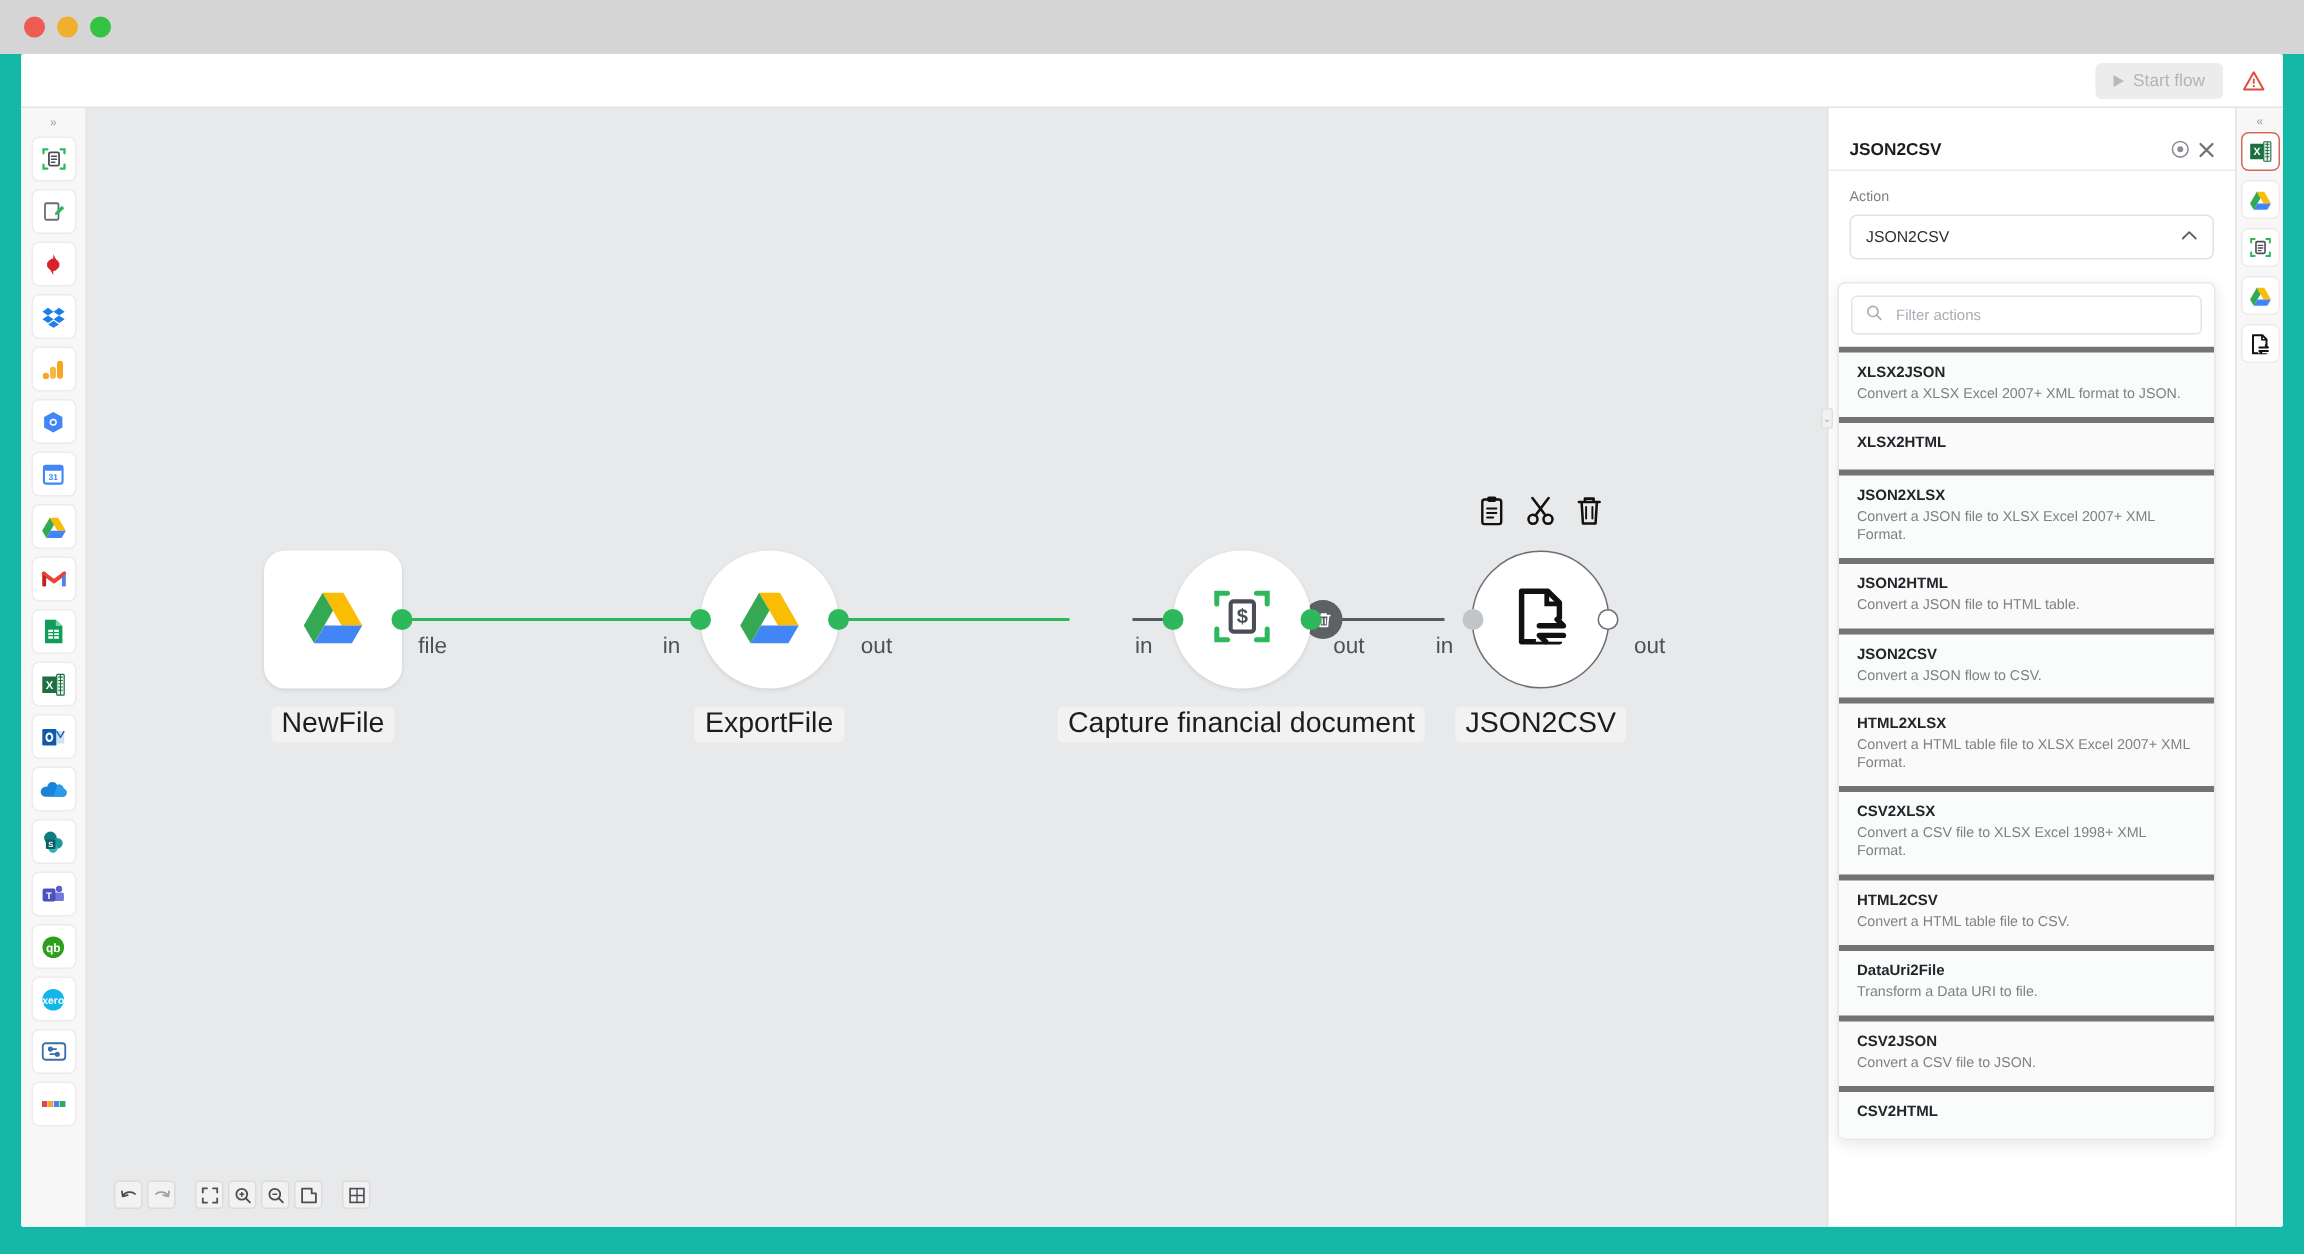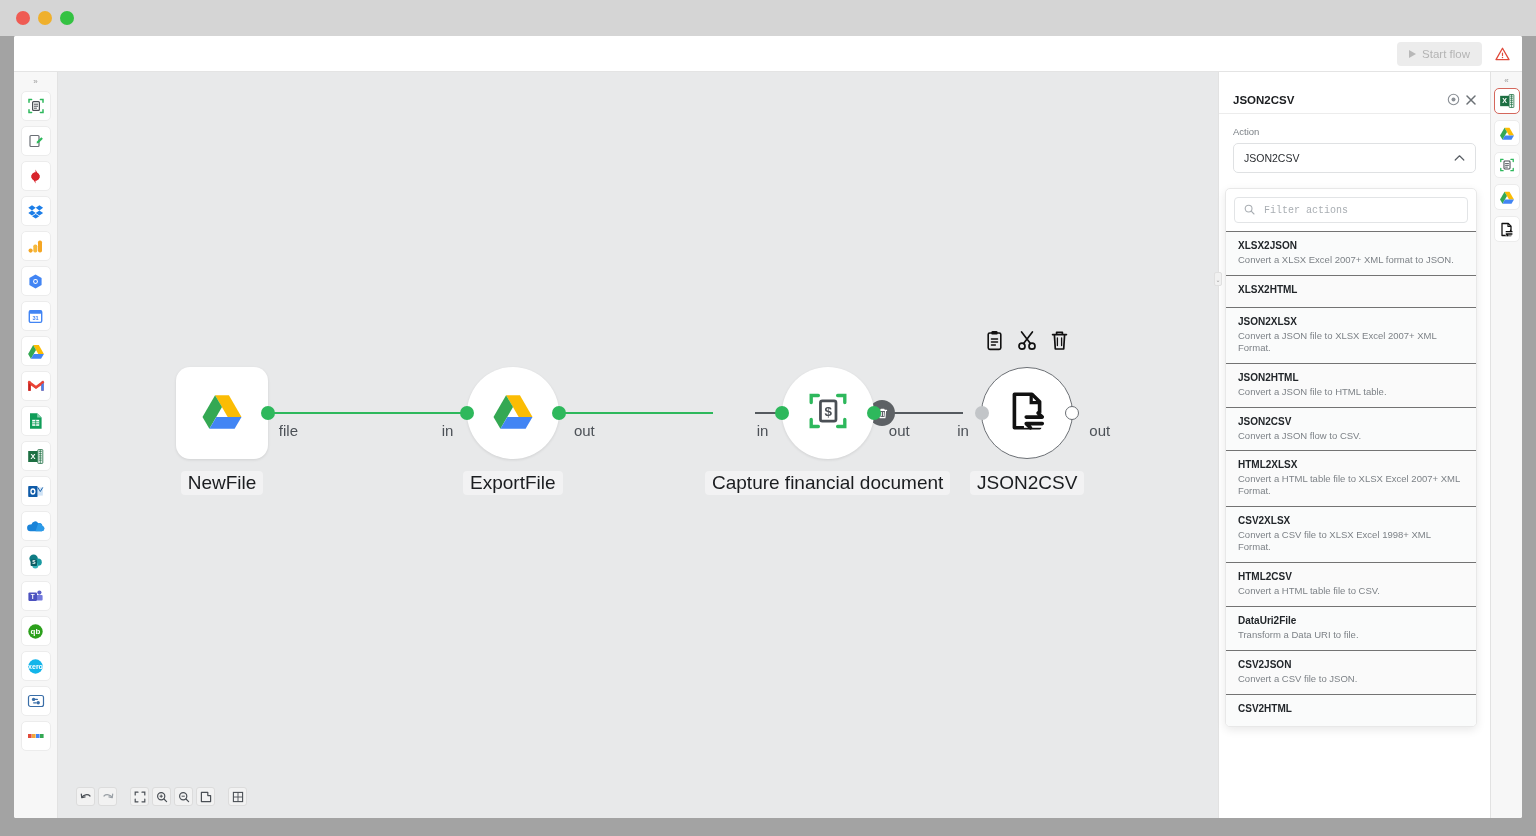--- a/index.html
+++ b/index.html
@@ -6,21 +6,21 @@
   html, body {
     margin: 0; padding: 0;
     width: 1536px; height: 836px;
     background: #d5d5d5;
     font-family: "Liberation Sans", sans-serif;
     overflow: hidden;
   }
   #app {
     position: relative;
     width: 1536px; height: 836px;
-    background: #a3a3a3;
+    background: #14b8a6;
   }
 
   
   .titlebar {
     position: absolute; left: 0; top: 0;
     width: 1536px; height: 36px;
     background: #d5d5d5;
     display: flex; align-items: center;
     padding-left: 16px; gap: 8px;
   }
@@ -243,29 +243,29 @@
   .filter-input {
     height: 26px;
     border: 1px solid #e2e4e6;
     border-radius: 4px;
     display: flex; align-items: center; gap: 7px;
     padding: 0 9px;
   }
   .filter-input input {
     border: none; outline: none;
     font-size: 10px; color: #2a2d31;
-    font-family: Liberation Mono, monospace;
+    font-family: Liberation Sans, sans-serif;
     flex: 1; background: transparent;
   }
   .filter-input input::placeholder { color: #a9aeb3; }
 
   .opt-list { max-height: 586px; overflow: hidden; }
   .opt {
     padding: 8px 12px 9px 12px;
-    border-top: 1px solid #737373;
+    border-top: 4px solid #737373;
     background: #fafafa;
     cursor: pointer;
   }
   .opt:nth-child(odd) { background: #fafbfb; }
   .opt-name { font-size: 10px; font-weight: 700; color: #22262a; margin-bottom: 3px; }
   .opt-desc { font-size: 9.5px; color: #7d8287; line-height: 1.25; }
 
   .panel-grip {
     position: absolute;
     width: 8px; height: 14px;

